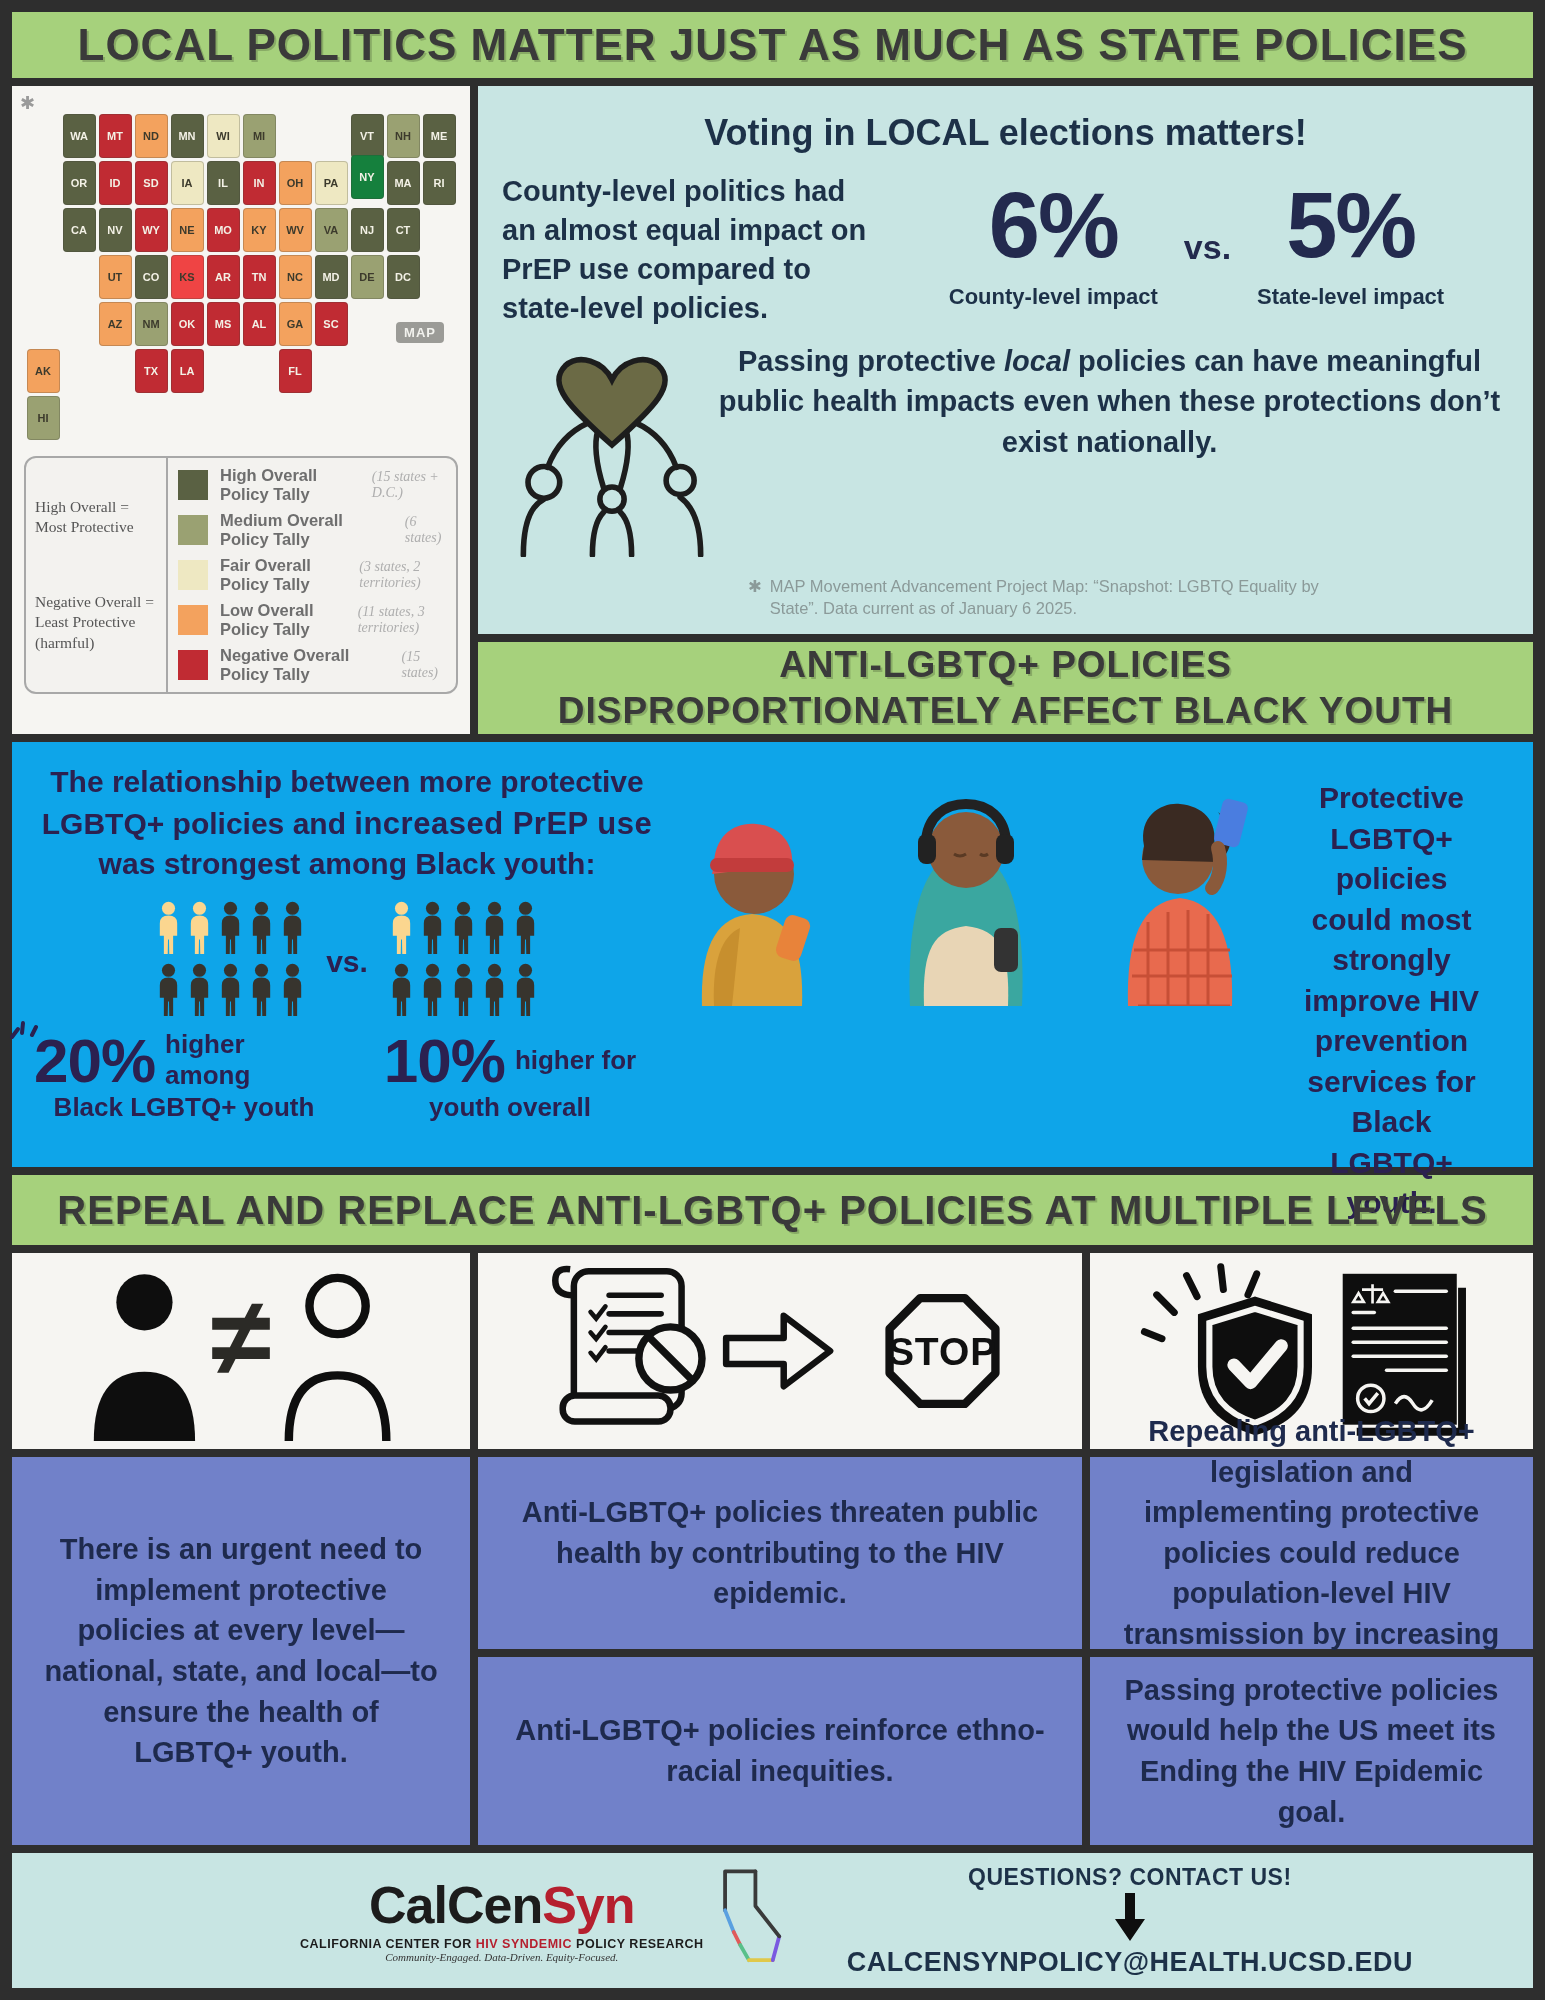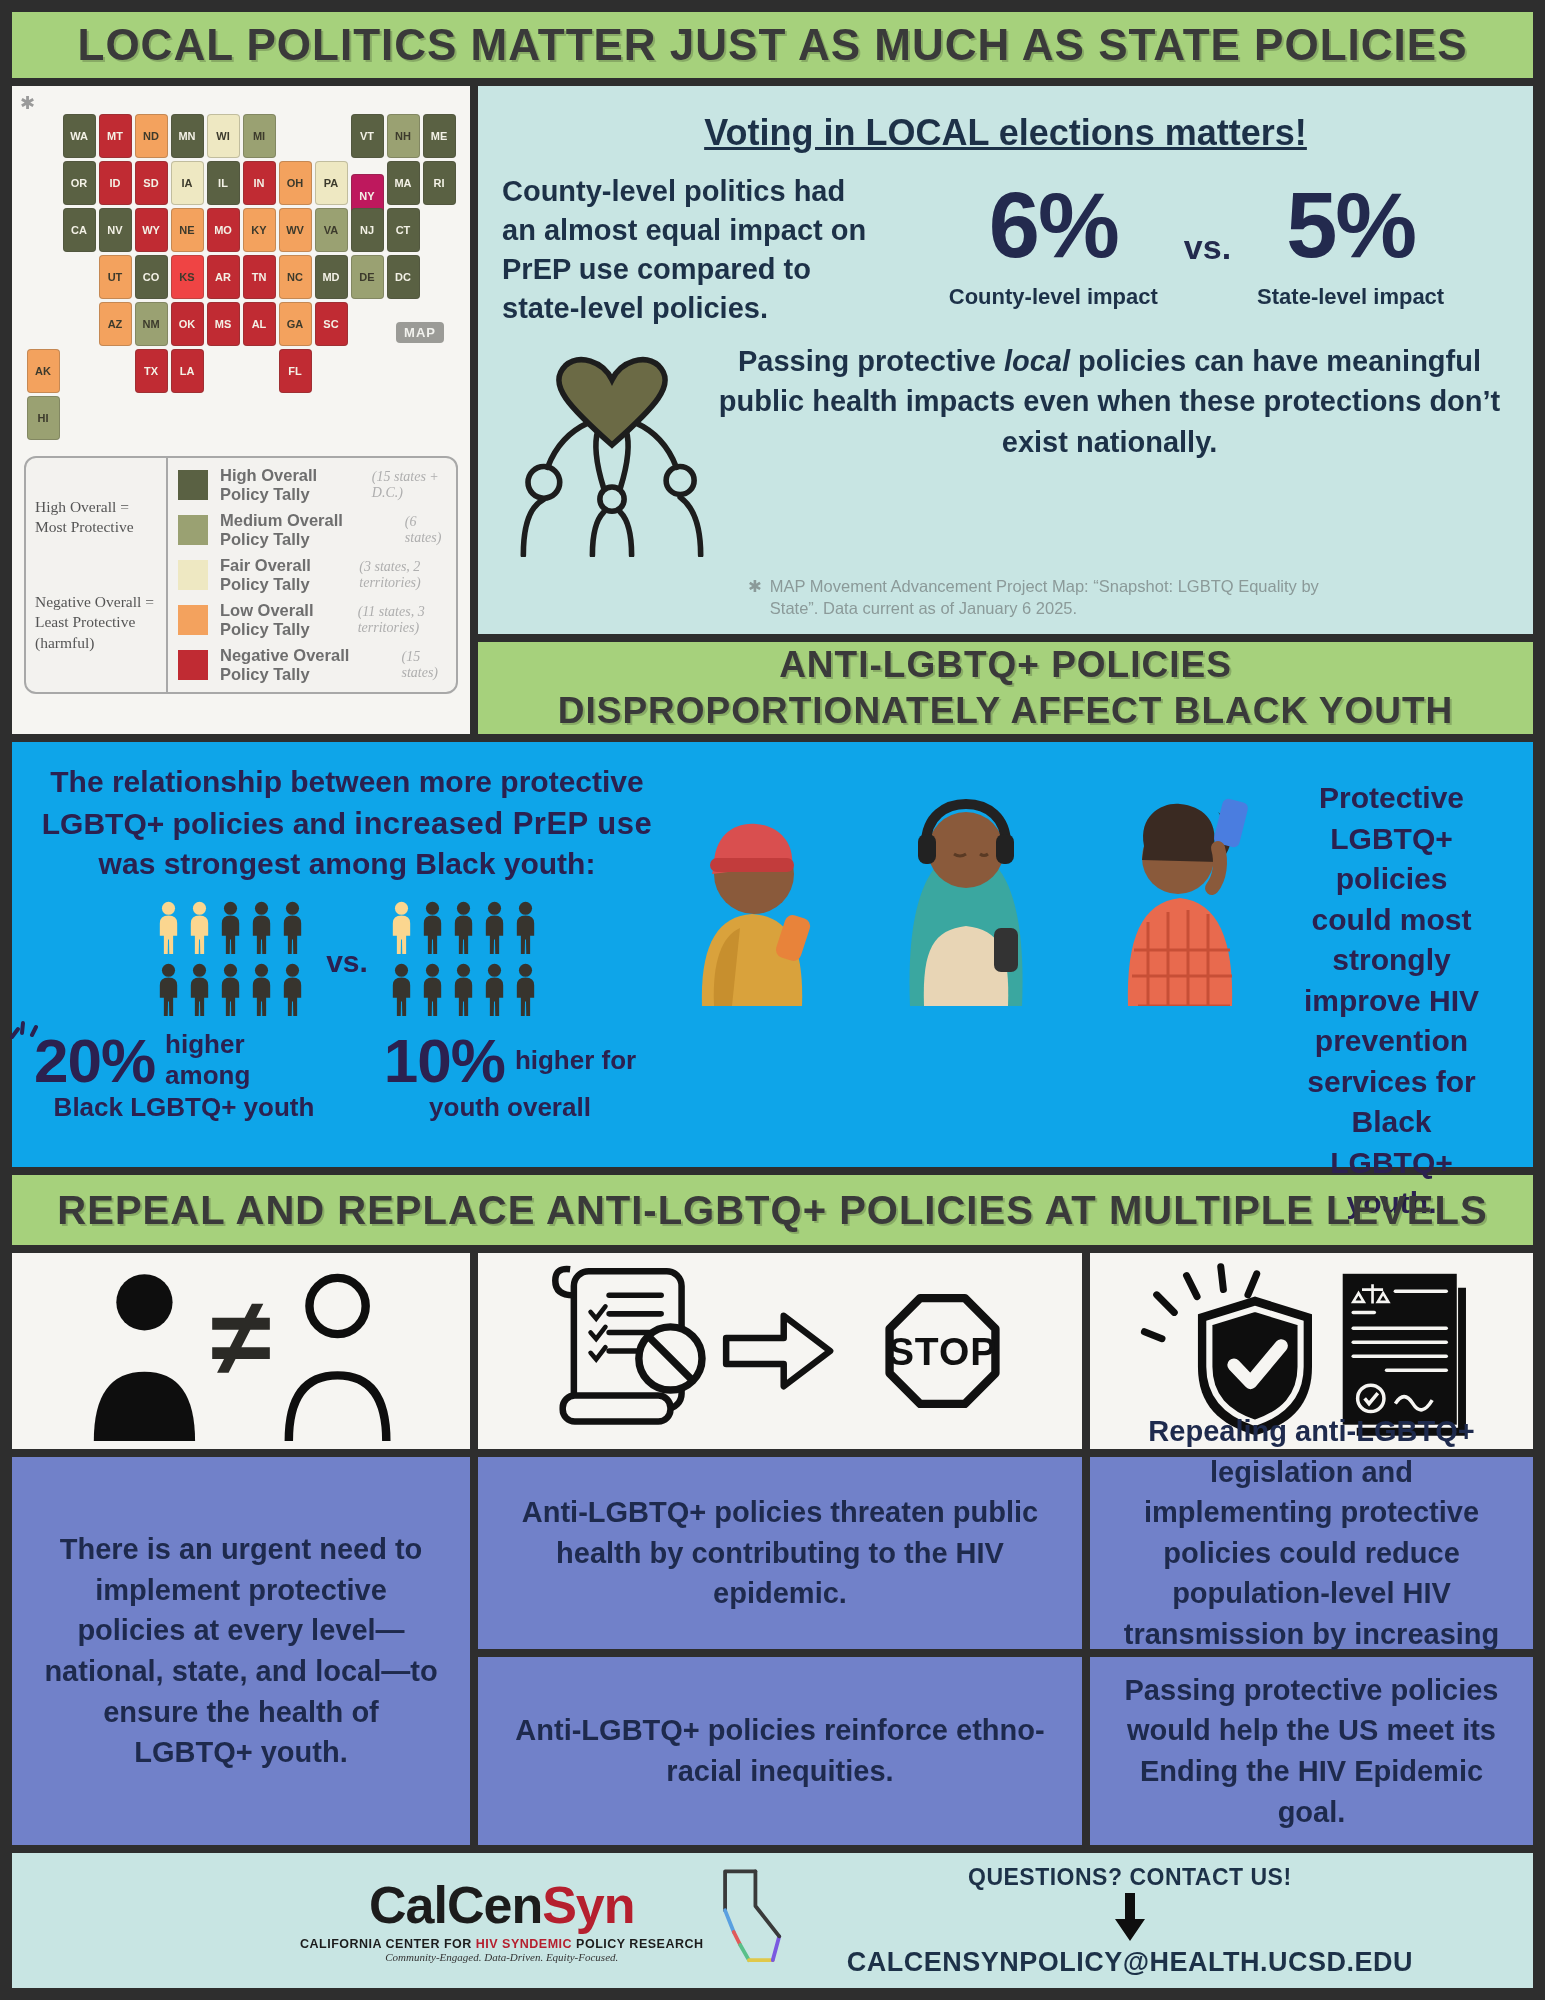--- a/index.html
+++ b/index.html
@@ -29,21 +29,21 @@
   .legend-left { width:122px; padding:12px 9px; border-right:2px solid #a8a8a8;
     font-family:"Liberation Serif", serif; color:#555; font-size:15.5px; line-height:1.3;
     display:flex; flex-direction:column; justify-content:space-around; white-space:pre-line; }
   .legend-items { flex:1; padding:8px 10px; display:flex; flex-direction:column; justify-content:space-between; }
   .legend-row { display:flex; align-items:center; gap:12px; }
   .swatch { width:30px; height:30px; flex:0 0 auto; }
   .legend-label { font-size:16.5px; color:#6e6e6e; font-weight:bold; }
   .legend-note { font-size:14px; color:#aeaeae; font-style:italic; font-family:"Liberation Serif", serif; }
   .right-col { flex:1; display:flex; flex-direction:column; gap:8px; }
   .voting-panel { height:554px; background:#c8e5e3; box-sizing:border-box; padding:26px 20px 0 20px; color:#1d3148; }
-  .vp-title { text-align:center; font-size:36px; font-weight:900; margin-bottom:18px;text-decoration:underline; }
+  .vp-title { text-align:center; font-size:36px; font-weight:900; margin-bottom:18px; }
   .vp-row { display:flex; }
   .vp-body { width:378px; font-size:29px; font-weight:700; line-height:1.35; padding-left:4px; }
   .vp-stats { flex:1; display:flex; align-items:flex-start; justify-content:center; gap:26px; padding-top:10px; }
   .vp-stat { text-align:center; }
   .vp-stat .val { font-size:92px; font-weight:900; color:#232a4e; line-height:0.95; letter-spacing:-2px; }
   .vp-stat .lbl { font-size:22px; font-weight:700; margin-top:14px; line-height:1.3; }
   .vp-vs { font-size:34px; font-weight:900; color:#232a4e; padding-top:46px; }
   .vp-msg-row { display:flex; align-items:flex-start; margin-top:4px; }
   .vp-icon { width:200px; flex:0 0 auto; margin-left:16px; }
   .vp-msg { flex:1; font-size:29px; font-weight:700; text-align:center; line-height:1.4; padding:8px 8px 0 0; }
@@ -114,21 +114,21 @@
           <div class="tile" style="left: 360px; top: 0px; background: rgb(154, 161, 114); color: rgb(60, 58, 44);">NH</div>
           <div class="tile" style="left: 396px; top: 0px; background: rgb(90, 97, 67); color: rgb(243, 241, 230);">ME</div>
           <div class="tile" style="left: 36px; top: 47px; background: rgb(90, 97, 67); color: rgb(243, 241, 230);">OR</div>
           <div class="tile" style="left: 72px; top: 47px; background: rgb(192, 43, 51); color: rgb(243, 241, 230);">ID</div>
           <div class="tile" style="left: 108px; top: 47px; background: rgb(192, 43, 51); color: rgb(243, 241, 230);">SD</div>
           <div class="tile" style="left: 144px; top: 47px; background: rgb(238, 232, 194); color: rgb(60, 58, 44);">IA</div>
           <div class="tile" style="left: 180px; top: 47px; background: rgb(90, 97, 67); color: rgb(243, 241, 230);">IL</div>
           <div class="tile" style="left: 216px; top: 47px; background: rgb(192, 43, 51); color: rgb(243, 241, 230);">IN</div>
           <div class="tile" style="left: 252px; top: 47px; background: rgb(243, 162, 94); color: rgb(60, 58, 44);">OH</div>
           <div class="tile" style="left: 288px; top: 47px; background: rgb(238, 232, 194); color: rgb(60, 58, 44);">PA</div>
-          <div class="tile" style="left: 324px; top: 60px; background: #be185d; color: rgb(243, 241, 230);">NY</div>
+          <div class="tile" style="left: 324px; top: 41px; background: #15803d; color: rgb(243, 241, 230);">NY</div>
           <div class="tile" style="left: 360px; top: 47px; background: rgb(90, 97, 67); color: rgb(243, 241, 230);">MA</div>
           <div class="tile" style="left: 396px; top: 47px; background: rgb(90, 97, 67); color: rgb(243, 241, 230);">RI</div>
           <div class="tile" style="left: 36px; top: 94px; background: rgb(90, 97, 67); color: rgb(243, 241, 230);">CA</div>
           <div class="tile" style="left: 72px; top: 94px; background: rgb(90, 97, 67); color: rgb(243, 241, 230);">NV</div>
           <div class="tile" style="left: 108px; top: 94px; background: rgb(192, 43, 51); color: rgb(243, 241, 230);">WY</div>
           <div class="tile" style="left: 144px; top: 94px; background: rgb(243, 162, 94); color: rgb(60, 58, 44);">NE</div>
           <div class="tile" style="left: 180px; top: 94px; background: rgb(192, 43, 51); color: rgb(243, 241, 230);">MO</div>
           <div class="tile" style="left: 216px; top: 94px; background: rgb(243, 162, 94); color: rgb(60, 58, 44);">KY</div>
           <div class="tile" style="left: 252px; top: 94px; background: rgb(243, 162, 94); color: rgb(60, 58, 44);">WV</div>
           <div class="tile" style="left: 288px; top: 94px; background: rgb(154, 161, 114); color: rgb(60, 58, 44);">VA</div>

